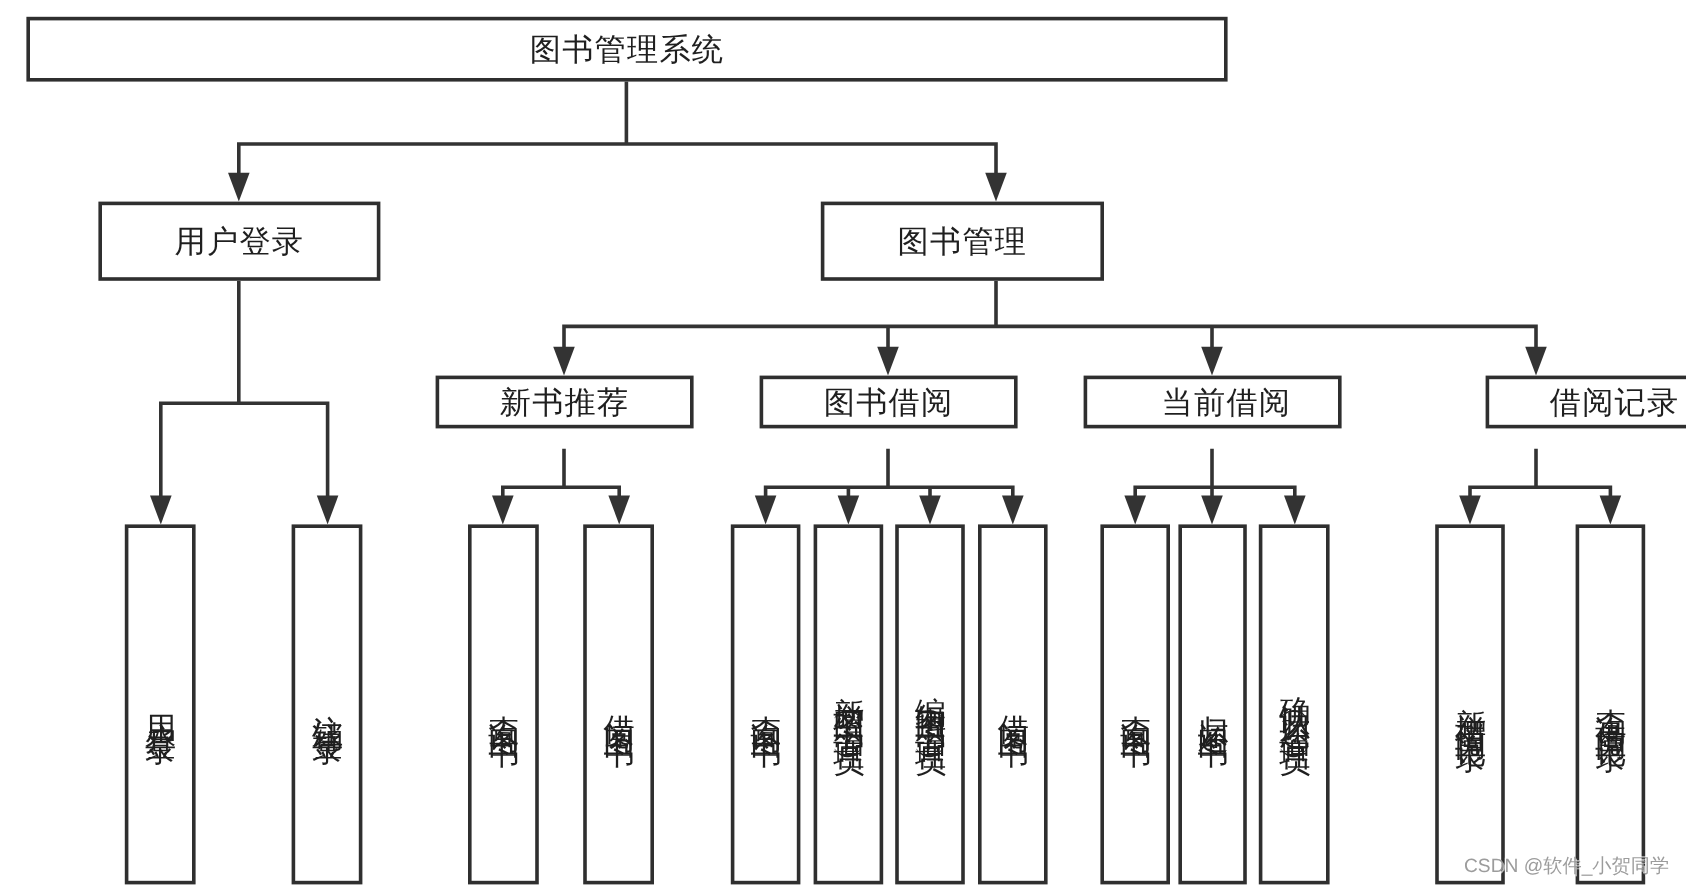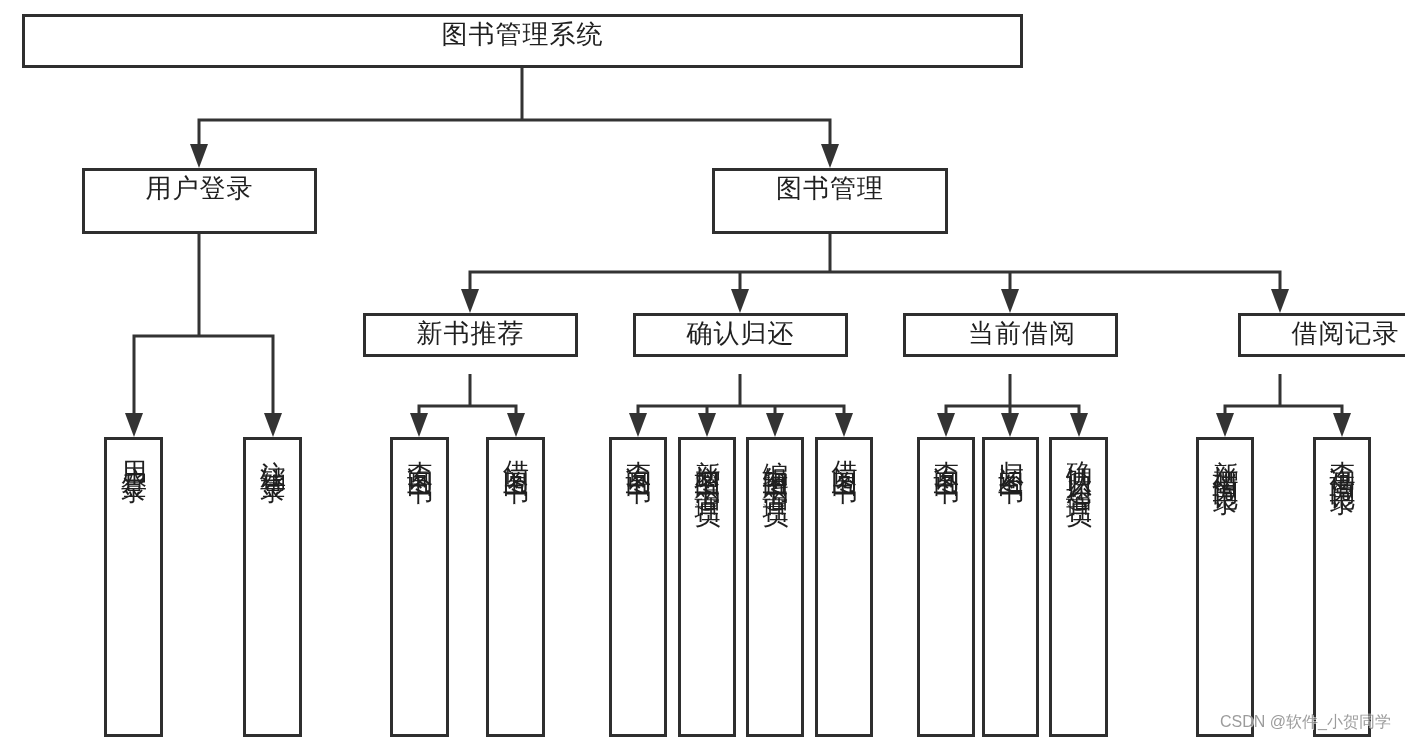--- a/index.html
+++ b/index.html
@@ -15,41 +15,42 @@
     position: absolute;
     left: 0; top: 0;
     width: 1405px; height: 747px;
   }
   .box {
     position: absolute;
     box-sizing: border-box;
     background: #ffffff;
     border: 3px solid #2f2f2f;
     display: flex;
+    align-items: center;
     justify-content: center;
   }
   .hlabel {
     font-size: 26px;
     letter-spacing: 1px;
     color: #1f1f1f;
     white-space: nowrap;
   }
   .vtext {
     writing-mode: vertical-rl;
     text-orientation: mixed;
     font-size: 26px;
     letter-spacing: 6px;
     color: #1f1f1f;
     line-height: 1.15;
   }
   
   .n-root { left: 22px;  top: 14px;  width: 1001px; height: 54px; }
   
   .n-l2a  { left: 82px;  top: 168px; width: 235px;  height: 66px; }
-  .n-l2b  { left: 712px; top: 168px; width: 236px;  height: 66px; }
+  .n-l2b  { left: 684px; top: 168px; width: 236px;  height: 66px; }
   
   .l3     { top: 313px; height: 44px; width: 215px; }
   .n-l3a  { left: 363px; }
   .n-l3b  { left: 633px; }
   .n-l3c  { left: 903px; padding-left: 23px; }
   .n-l3d  { left: 1238px; }
   
   .leaf   { top: 437px; height: 300px; }
   .n-g1a  { left: 104px;  width: 59px; }
   .n-g1b  { left: 243px;  width: 59px; }
@@ -147,21 +148,21 @@
     <span class="hlabel">用户登录</span>
   </div>
   <div class="box n-l2b">
     <span class="hlabel">图书管理</span>
   </div>
 
   <div class="box l3 n-l3a">
     <span class="hlabel">新书推荐</span>
   </div>
   <div class="box l3 n-l3b">
-    <span class="hlabel">确认归还</span>
+    <span class="hlabel">图书借阅</span>
   </div>
   <div class="box l3 n-l3c">
     <span class="hlabel">当前借阅</span>
   </div>
   <div class="box l3 n-l3d">
     <span class="hlabel">借阅记录</span>
   </div>
 
   <div class="box leaf n-g1a">
     <span class="vtext">用户登录</span>

